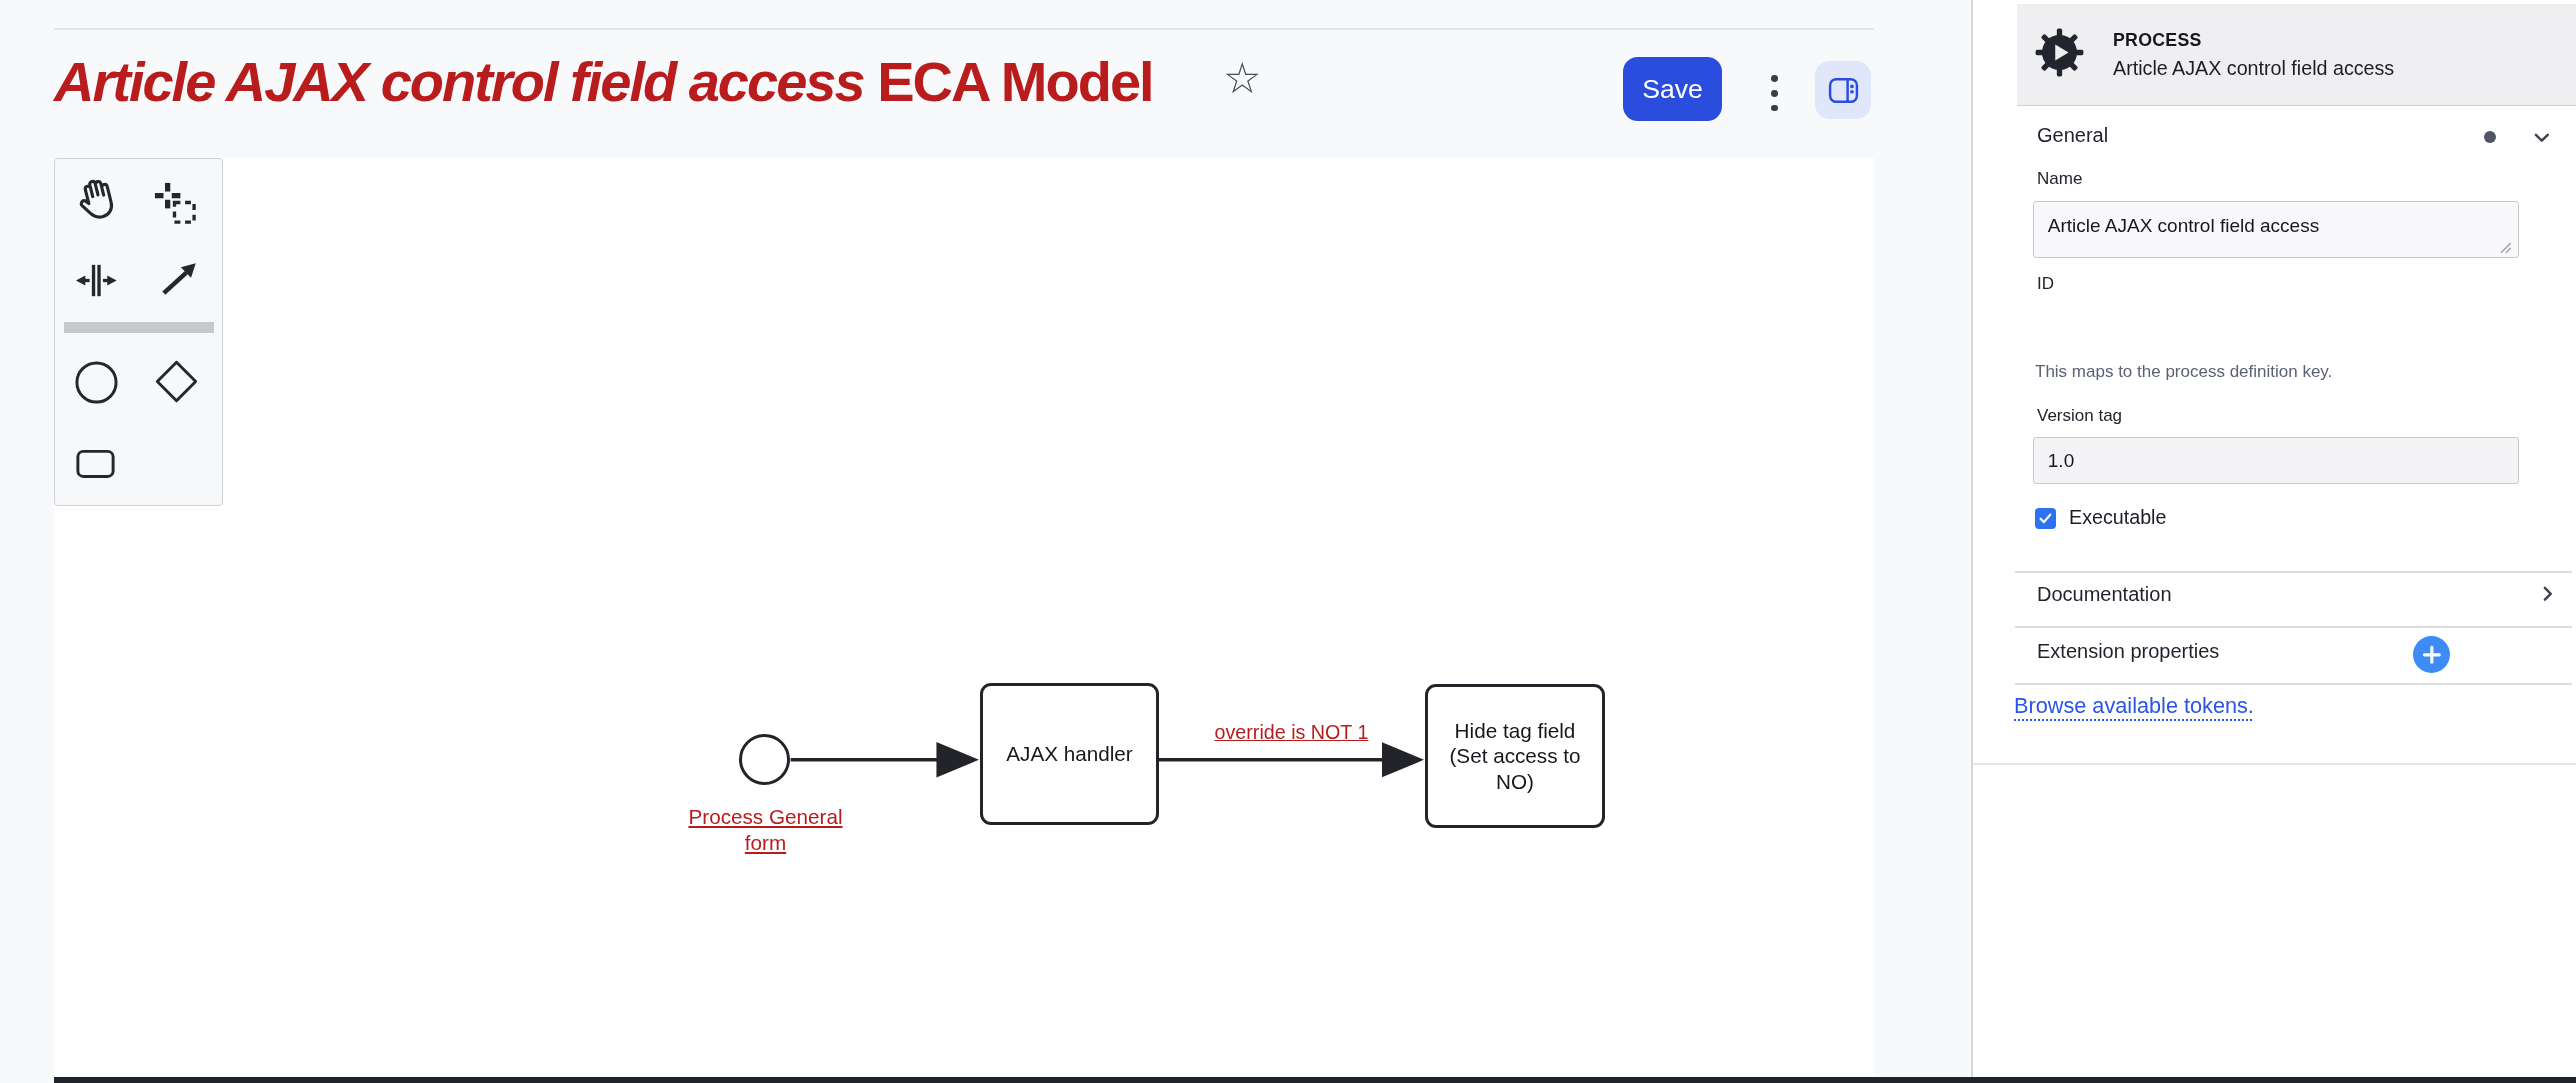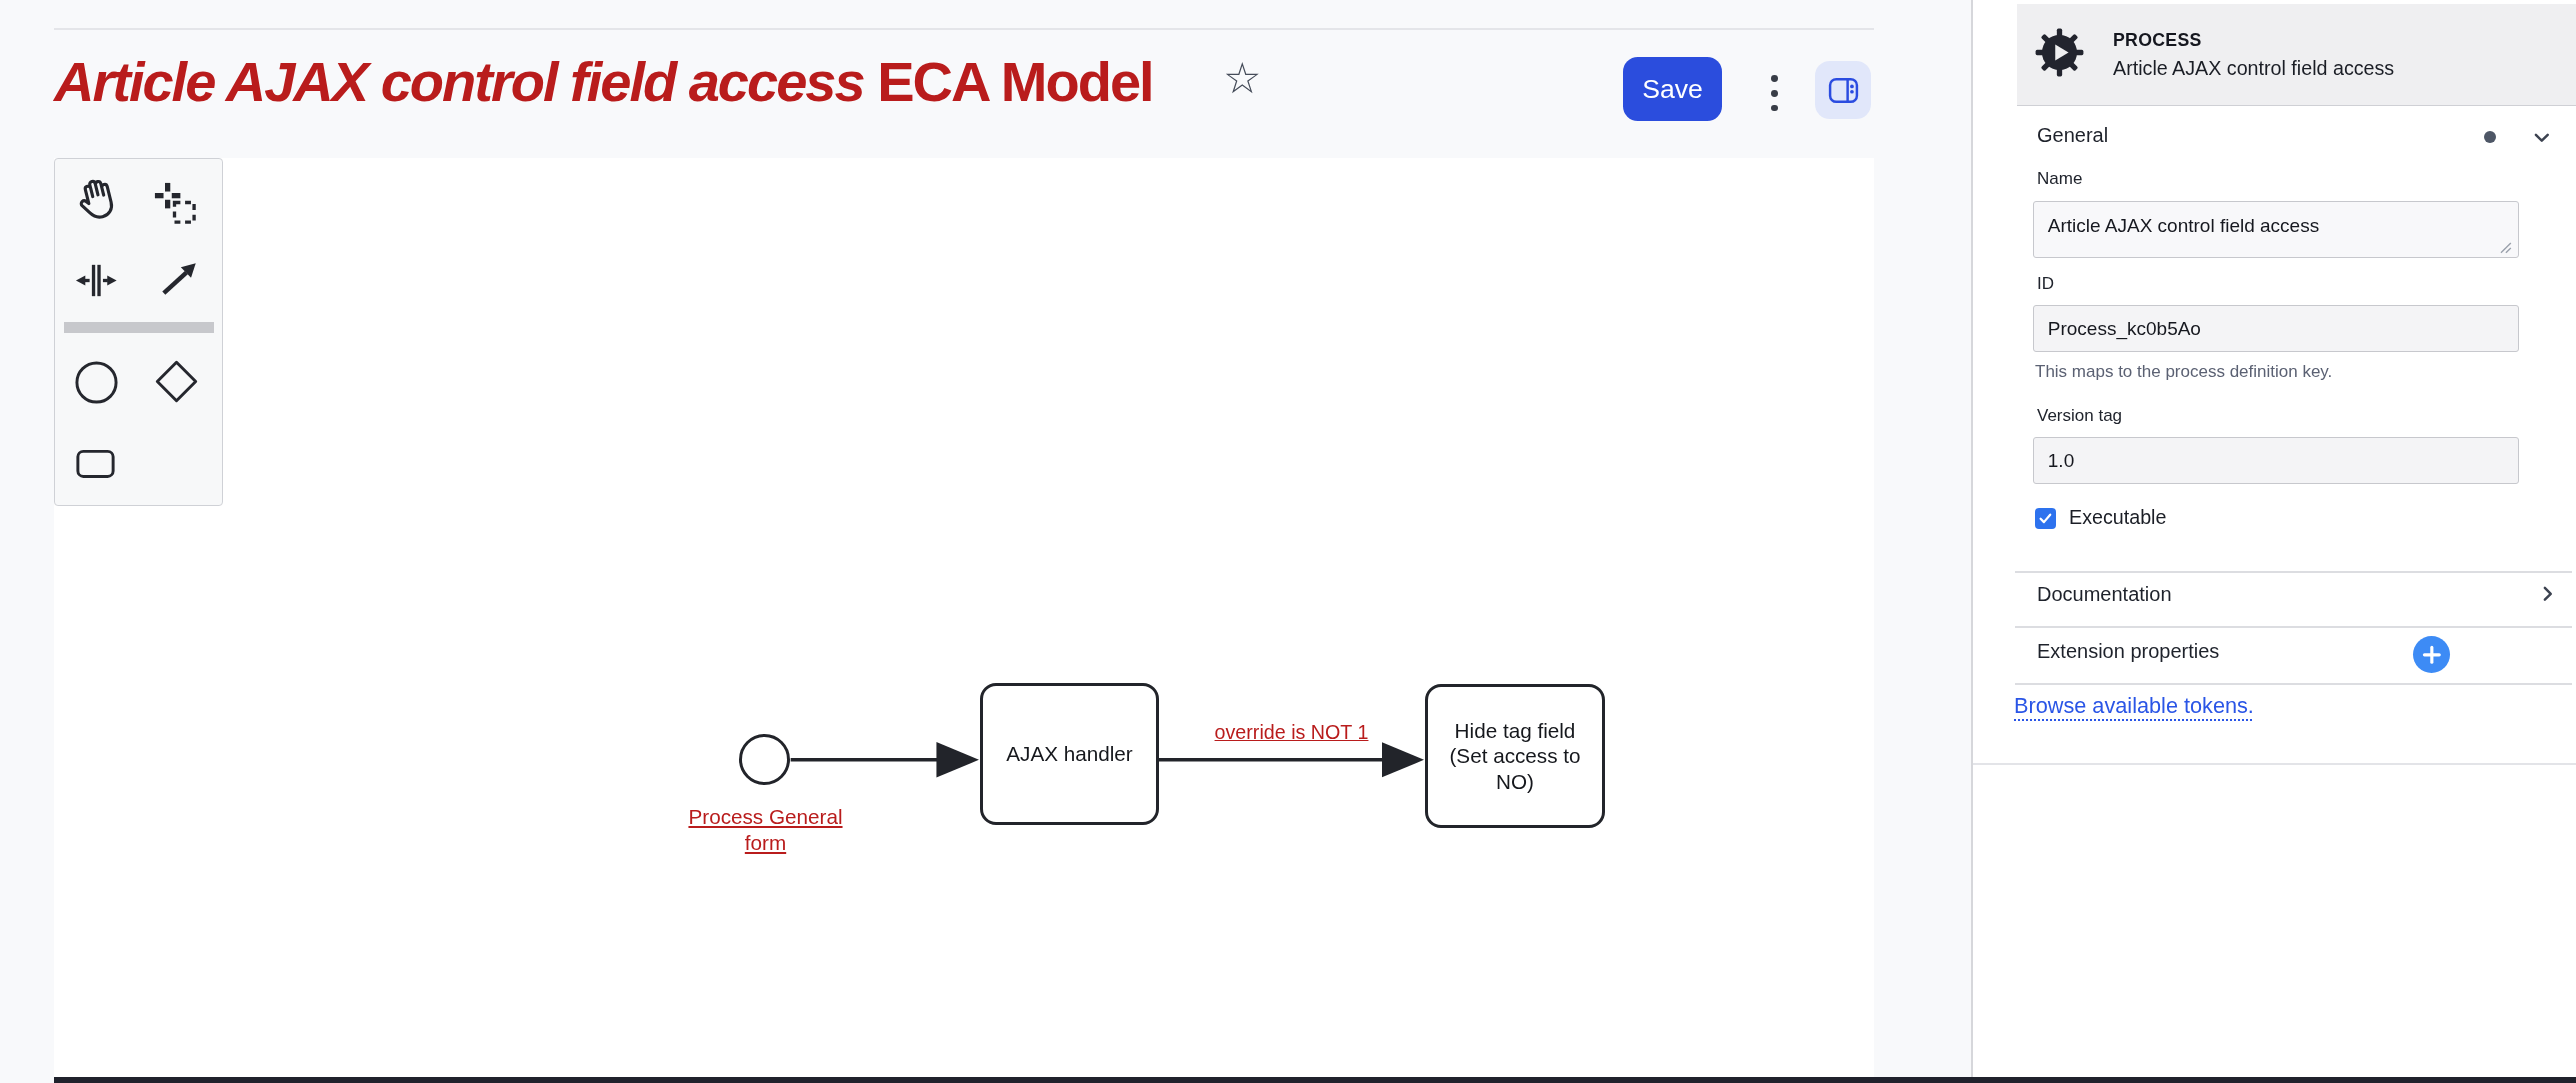--- a/index.html
+++ b/index.html
@@ -31,21 +31,21 @@
   .canvas { left:54px; top:158px; width:1820px; height:920px; background:#ffffff; }
   .palette {
     left:34px; top:34px; width:169px; height:348px;
     background:#f7f8f9; border:1.5px solid #cfd1d6; border-radius:3.9px;
   }
   .pal-icon { position:absolute; width:47px; height:47px; cursor:pointer; }
   .pal-sep { position:absolute; left:9.8px; top:164px; width:150px; height:10.8px; background:#c7c8cc; }
 
   .bpmn-node { position:absolute; border:3.9px solid #22242a; background:#fff; }
   .bpmn-start { left:685px; top:576px; width:51px; height:51px; border-radius:50%; border-width:3.4px; }
-  .bpmn-task { border-radius:16px; display:flex; align-items:center; justify-content:center; text-align:center; font-size:20.7px; line-height:25.6px; color:#16181d; }
+  .bpmn-task { border-radius:11px; display:flex; align-items:center; justify-content:center; text-align:center; font-size:20.7px; line-height:25.6px; color:#16181d; }
   .task-1 { left:926px; top:525px; width:179px; height:142px; }
   .task-2 { left:1371px; top:526px; width:180px; height:144px; }
   .diagram-label { position:absolute; text-align:center; color:#b91c1c; white-space:pre-line;text-decoration:underline; }
   .start-label { left:603px; top:646px; width:217px; font-size:20.7px; line-height:25.6px; }
   .edge-label { left:1139px; top:563px; width:197px; font-size:19.7px; }
   .edges { position:absolute; left:0; top:0; pointer-events:none; }
 
   
   .bottom-bar { left:54px; top:1077px; width:2522px; height:5.9px; background:#20222c; z-index:20; }
 
@@ -208,21 +208,20 @@
   <div class="p-label" style="left:64px;top:169px">Name</div>
   <textarea class="p-textarea" style="top: 201px;">Article AJAX control field access</textarea>
   <span class="resize-grip">
     <svg width="12.8" height="12.8" viewBox="0 0 13 13" stroke="#9aa0ab" stroke-width="1.4">
       <line x1="2" y1="12" x2="12" y2="2"></line>
       <line x1="7" y1="12" x2="12" y2="7"></line>
     </svg>
   </span>
 
   <div class="p-label" style="left:64px;top:274px">ID</div>
-  <input class="p-input" style="top: 305px;" value="Process_kc0b5Ao">
   <div class="p-help" style="top:362px">This maps to the process definition key.</div>
 
   <div class="p-label" style="left:64px;top:406px">Version tag</div>
   <input class="p-input" style="top: 437px;" value="1.0">
 
   <span class="p-check">
     <svg width="14.8" height="14.8" viewBox="0 0 20 20" fill="none" stroke="#ffffff" stroke-width="3" stroke-linecap="round" stroke-linejoin="round">
       <polyline points="3.5,10.5 8,15 16.5,5"></polyline>
     </svg>
   </span>

